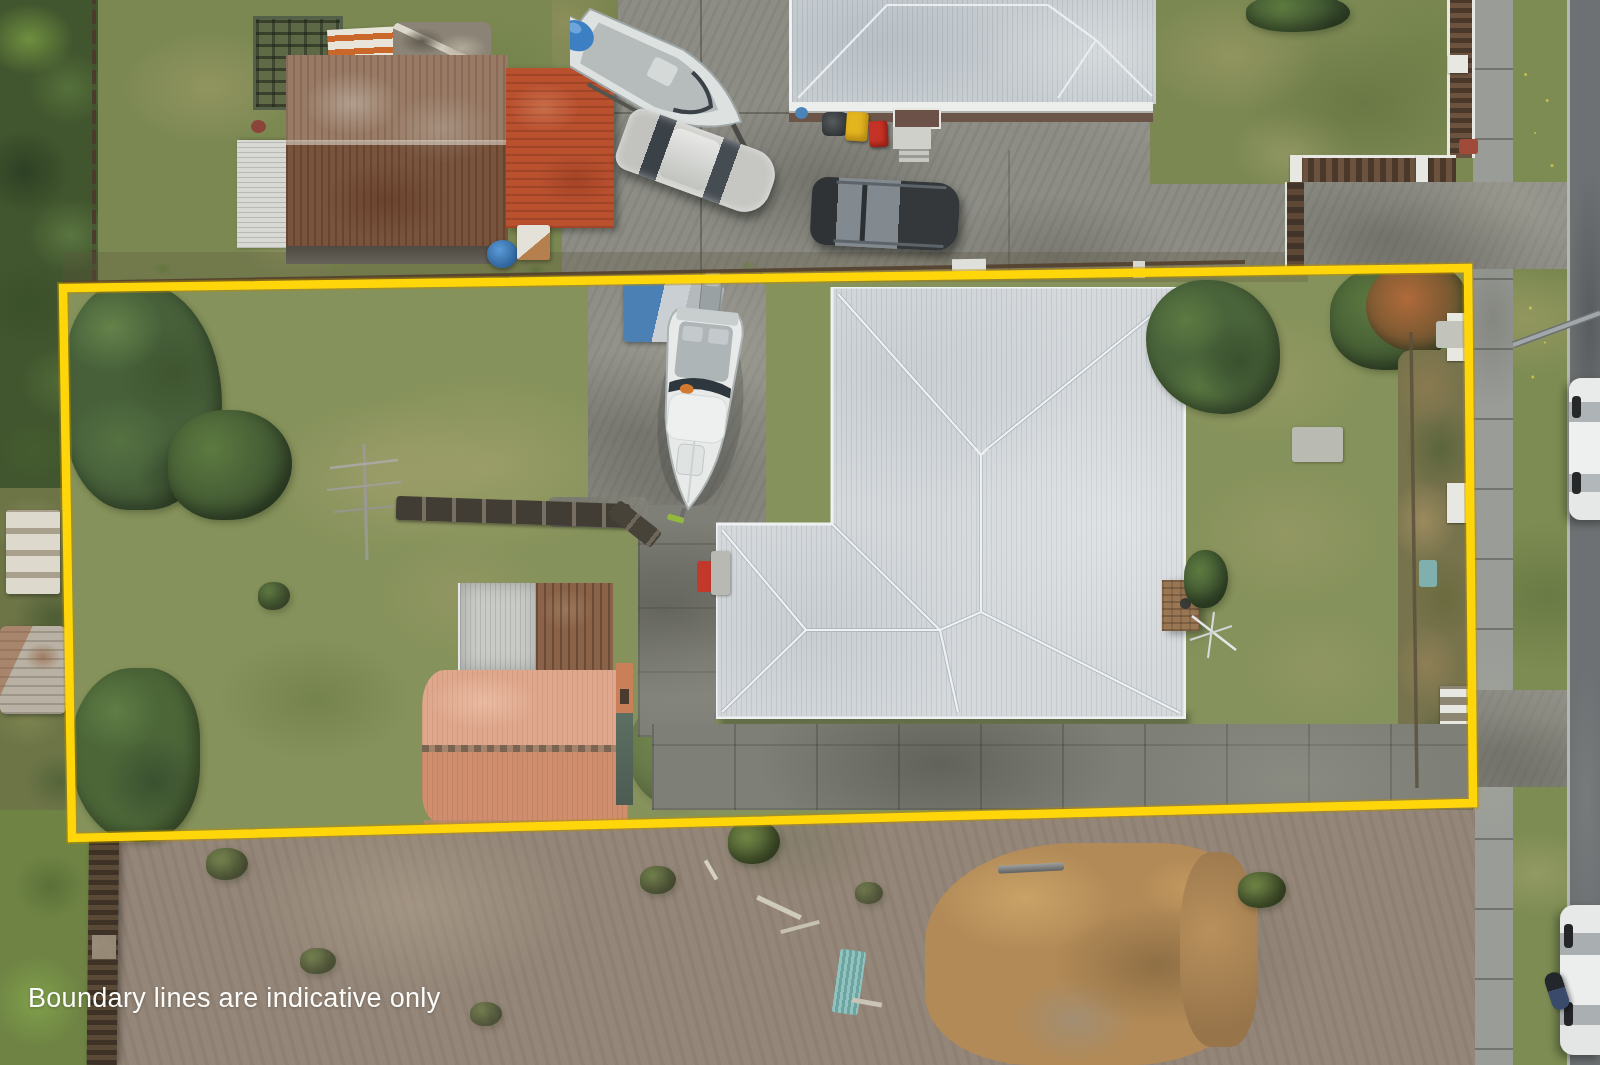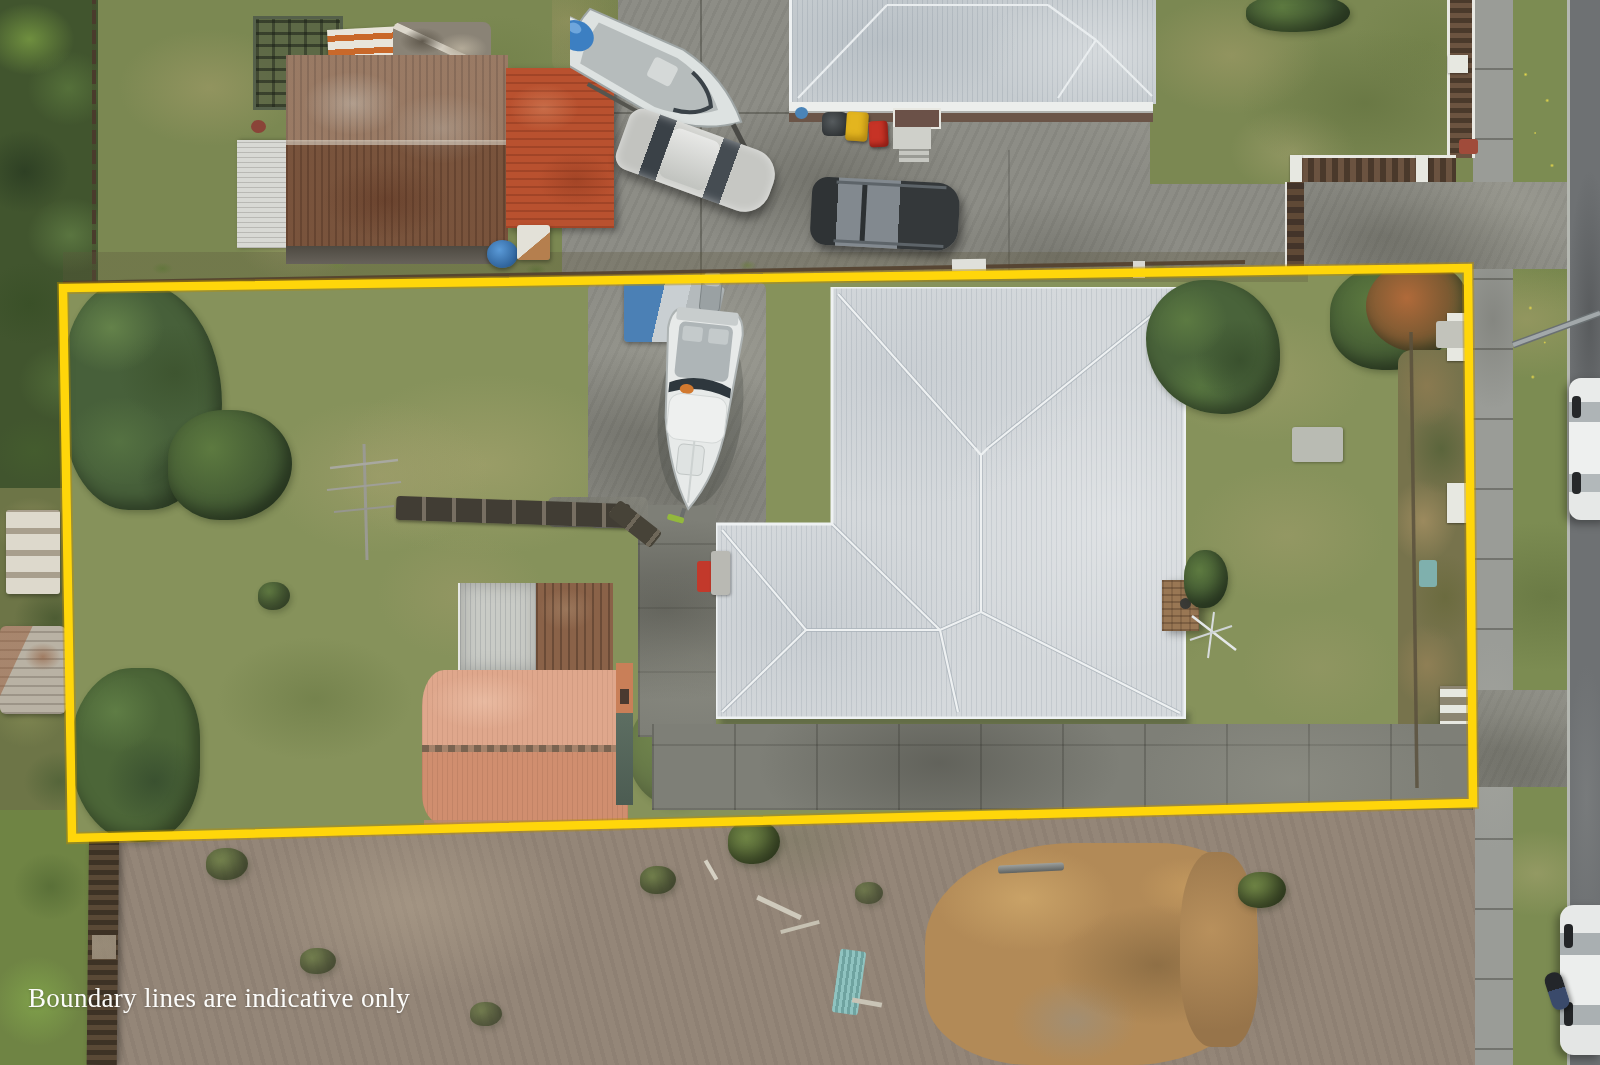--- a/index.html
+++ b/index.html
@@ -1,16 +1,16 @@
 <!DOCTYPE html>
 <html style="--boundary-color: #ffd60a; --c-grass: #7b8852; --c-grass-in: #86925b; --c-concrete: #8d8d86; --c-dirt: #948678; --c-road: #6e7173; --c-sidewalk: #9a9c97; --c-berm: #7c8c52; --c-roof-main: #d5d9dc; --c-roof-neighbor: #c6ccd0; --c-rust: #8a6248; --c-terracotta: #b9512f; --c-salmon-hi: #dfa78c; --c-salmon-lo: #d08e6f; --c-tarp: #4b80b5; --c-bin-yellow: #e3b51f; --c-bin-red: #c63326;"><head>
 <meta charset="utf-8">
 <style>
   html,body{margin:0;padding:0;background:#1b1b1b;font-family:"Liberation Sans",sans-serif;}
-  .scene{position:relative;width:1600px;height:1065px;overflow:hidden;background:var(--c-concrete,#8d8d86);font-family:Liberation Serif, serif;}
+  .scene{position:relative;width:1600px;height:1065px;overflow:hidden;background:var(--c-concrete,#8d8d86);}
   .abs{position:absolute;}
   
   .grass{background-color:var(--c-grass,#7b8852);background-image:
     radial-gradient(140px 90px at 25% 30%, rgba(168,160,108,.5), transparent 65%),
     radial-gradient(190px 115px at 66% 56%, rgba(92,108,58,.55), transparent 65%),
     radial-gradient(105px 72px at 44% 82%, rgba(175,170,120,.45), transparent 60%),
     radial-gradient(125px 92px at 86% 24%, rgba(108,124,68,.5), transparent 60%);}
   .grass-in{background-color:var(--c-grass-in,#86925b);background-image:
     radial-gradient(220px 130px at 30% 35%, rgba(178,170,118,.45), transparent 70%),
     radial-gradient(240px 140px at 70% 60%, rgba(100,115,62,.5), transparent 70%),

